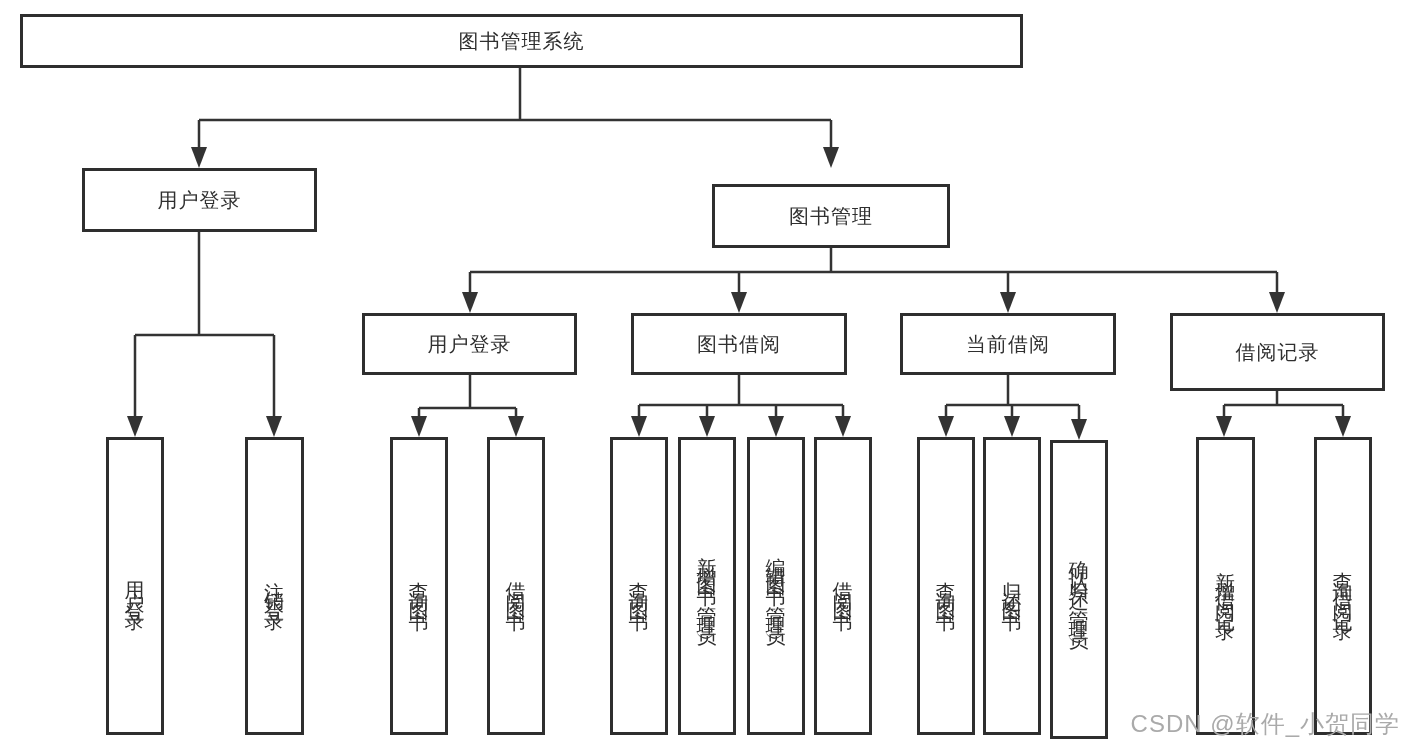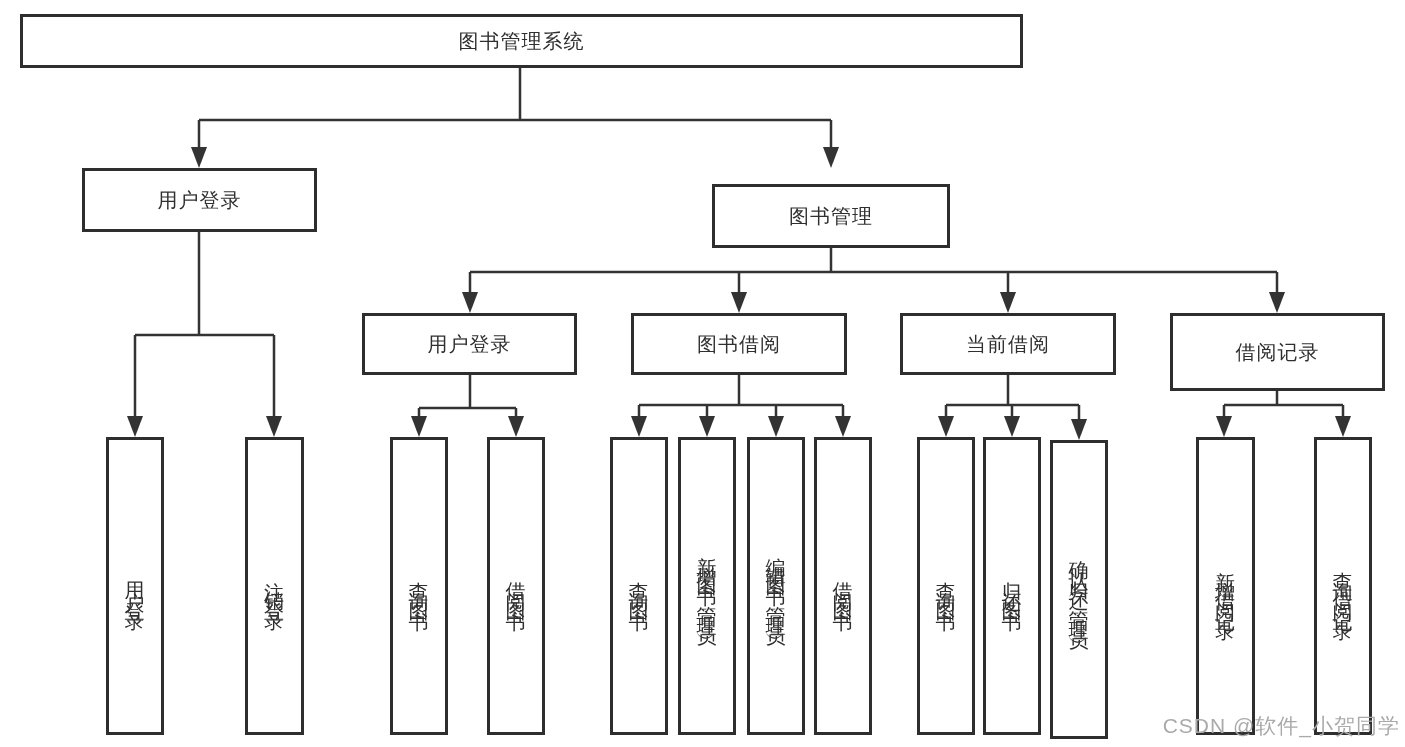--- a/index.html
+++ b/index.html
@@ -48,21 +48,21 @@
   .n-cb-query{left:917px;}
   .n-cb-return{left:983px;}
   .n-cb-confirm{left:1050px;top:440px;height:299px;}
   .n-br-add{left:1196px;width:59px;}
   .n-br-query{left:1314px;}
 
   #watermark{
     position:absolute;
     right:5px;
     bottom:7px;
-    font-size:21px;
+    font-size:24px;
     color:#aaaaaa;
     letter-spacing:1px;
     z-index:6;
     white-space:nowrap;
   }
 </style>
 </head>
 <body>
 
 <div id="stage">

